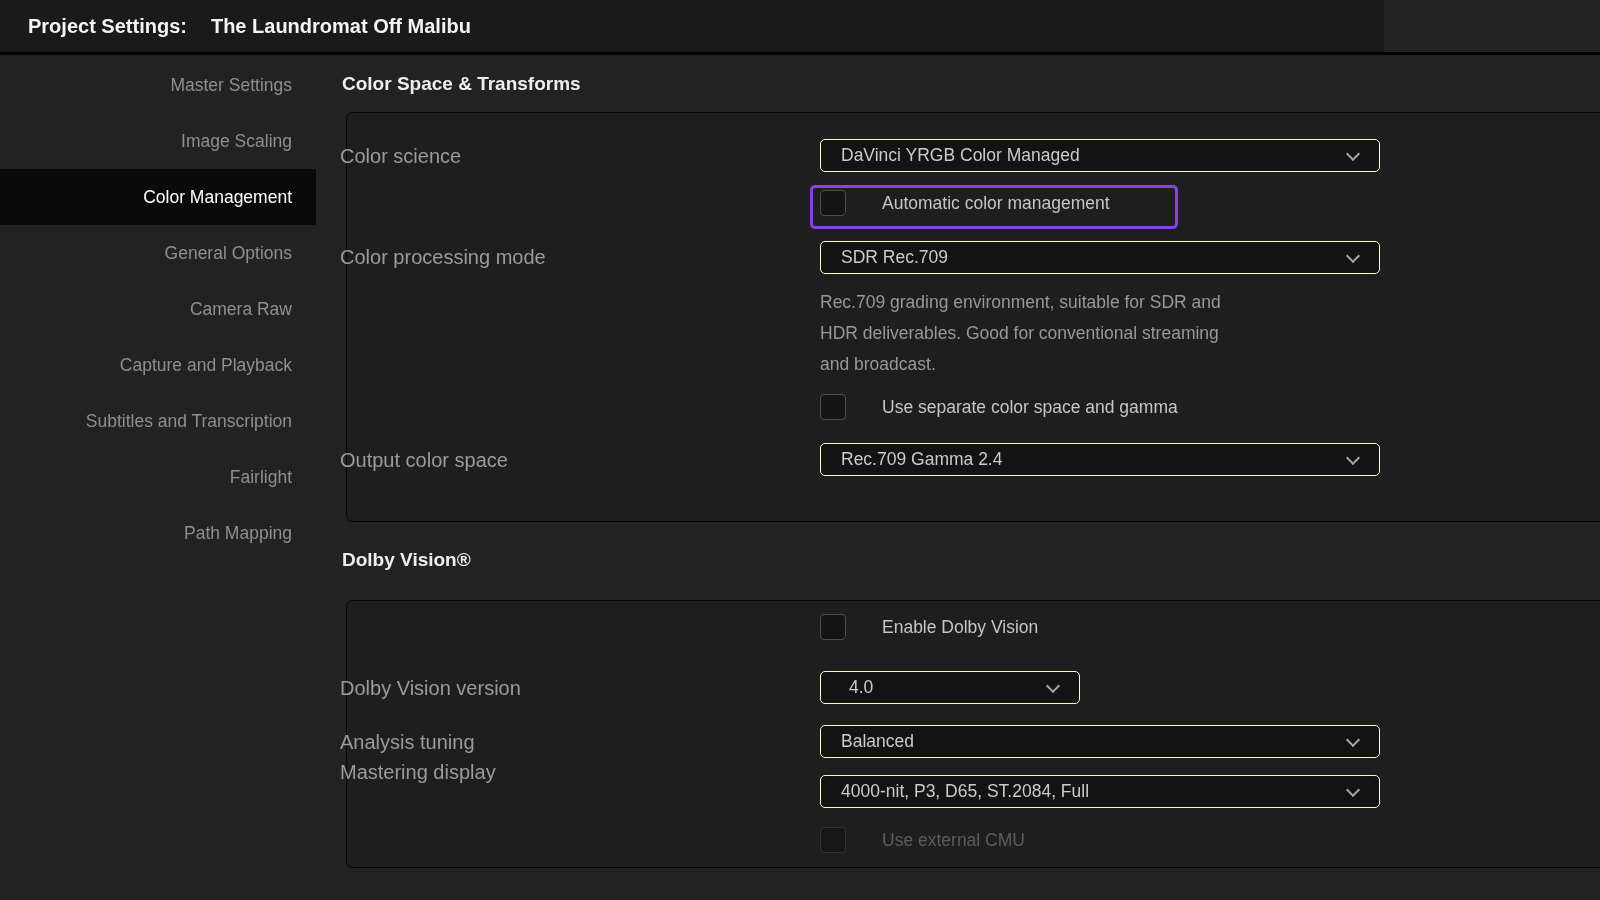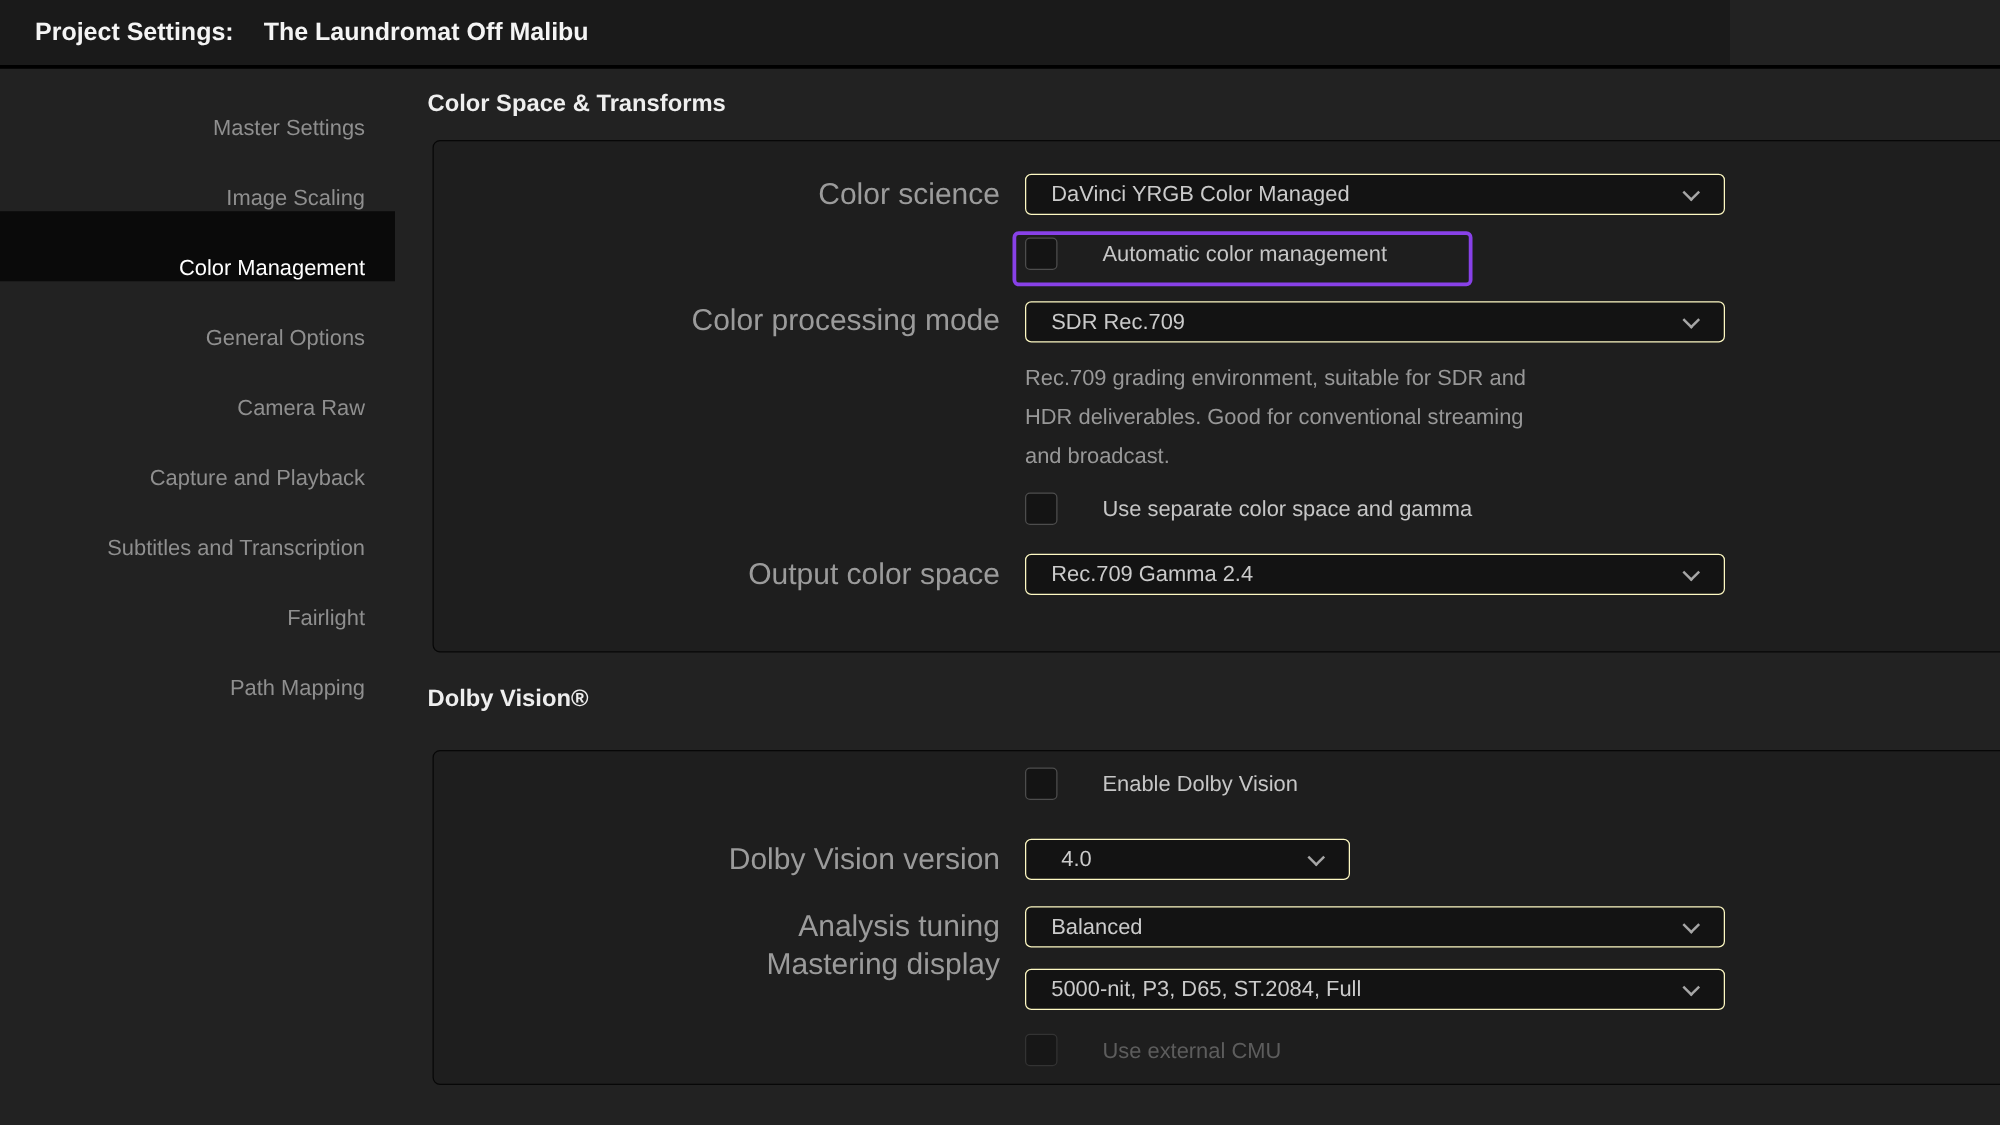--- a/index.html
+++ b/index.html
@@ -9,36 +9,36 @@
 
   
   .titlebar { position:absolute; top:0; left:0; width:1384px; height:52px; background:#1a1a1a; }
   .titlebar-inner { position:absolute; left:28px; top:0; height:52px; display:flex; align-items:center; }
   .titlebar-label { font-size:20px; font-weight:bold; color:#f4f4f4; }
   .titlebar-project { font-size:20px; font-weight:bold; color:#f4f4f4; margin-left:24px; }
   .titlebar-divider { position:absolute; top:52px; left:0; width:1600px; height:3px; background:#000000; }
 
   
   .sidebar { position:absolute; top:55px; left:0; width:316px; height:845px; }
-  .side-item { position:absolute; left:0; width:316px; height:56px; display:flex; align-items:flex-end;
+  .side-item { position:absolute; left:0; width:316px; height:56px; display:flex; align-items:center;
                justify-content:flex-end; padding-right:24px; font-size:17.5px; color:#8f8f8f; cursor:default; }
   .side-item.selected { background:#0a0a0a; color:#ffffff; }
 
   
   .section-heading { position:absolute; left:342px; font-size:19px; font-weight:600; color:#eeeeee; }
 
   
   .panel { position:absolute; left:346px; width:1300px; background:#1e1e1e;
            border:1.5px solid #070707; border-radius:6px; }
   #panel-colorspace { top:112px; height:410px; }
   #panel-dolby { top:600px; height:268px; }
 
   
-  .row-label { position:absolute; left:340px; width:460px; text-align:right;
-               font-size:24px; color:#9b9b9b; line-height:22px; }
+  .row-label { position:absolute; left:340px; width:460px; text-align:left;
+               font-size:20px; color:#9b9b9b; line-height:22px; }
 
   
   .dropdown { position:absolute; left:820px; height:33px; background:#131313;
               border:1px solid #fef9c3; border-radius:5px; display:flex; align-items:center;
               padding-left:20px; cursor:pointer; }
   .dropdown.wide { width:560px; }
   .dropdown.small { width:260px;padding-left:28px; }
   .dropdown-value { font-size:17.5px; color:#cbcbcb; }
   .chevron { position:absolute; right:20px; top:9px; width:11px; height:11px; }
   .chevron::before { content:""; position:absolute; left:0; top:0; width:8px; height:8px;
@@ -151,20 +151,20 @@
   </div>
 
   <div class="row-label" style="top:731px">Analysis tuning</div>
   <div class="dropdown wide" style="top:725px">
     <span class="dropdown-value">Balanced</span>
     <span class="chevron"></span>
   </div>
 
   <div class="row-label" style="top:761px">Mastering display</div>
   <div class="dropdown wide" style="top:775px">
-    <span class="dropdown-value">5000-nit, P3, D65, ST.2084, Full</span>
+    <span class="dropdown-value">4000-nit, P3, D65, ST.2084, Full</span>
     <span class="chevron"></span>
   </div>
 
   <div class="checkbox disabled" style="top:827px"></div>
   <div class="checkbox-label disabled" style="top:829px">Use external CMU</div>
 
 </div>
 
 </body></html>

